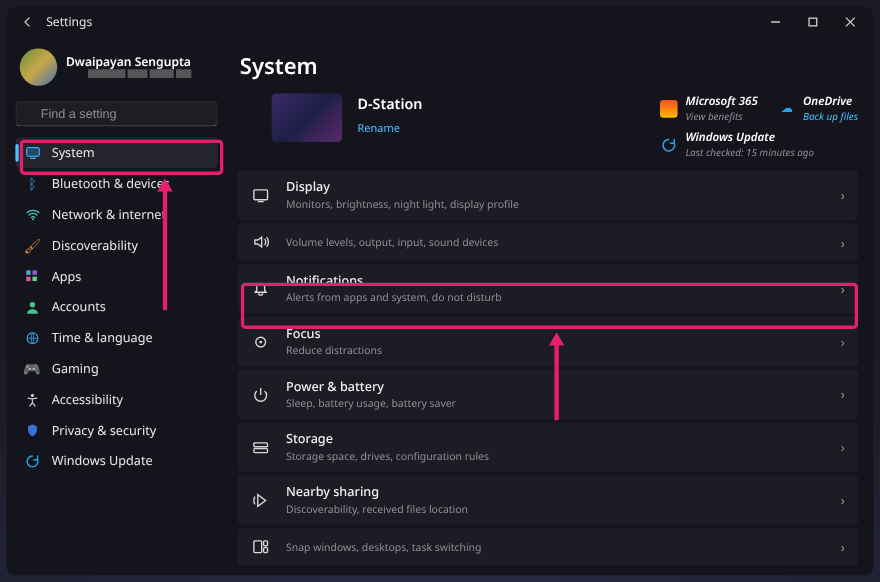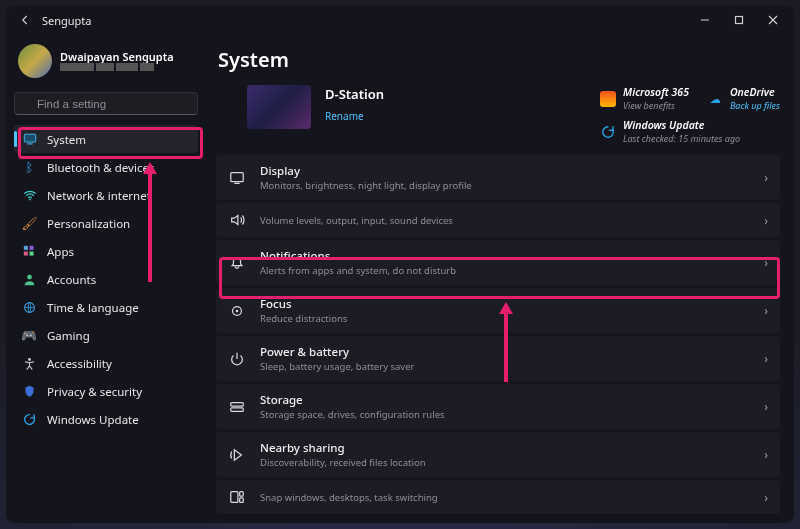--- a/index.html
+++ b/index.html
@@ -41,21 +41,21 @@
   .body { flex:1; display:flex; overflow:hidden; }
   .sidebar { width: 200px; padding: 6px 8px 8px 8px; display:flex; flex-direction:column; gap:4px; overflow:hidden;}
   .main { flex:1; padding: 4px 14px 8px 10px; overflow-y:auto; }
   
   .user { display:flex; align-items:center; gap:8px; padding:4px 4px 10px 4px; }
   .avatar {
     width: 34px; height:34px; border-radius:50%;
     background: linear-gradient(135deg,#6b8e3d 0%,#c7a84a 50%,#4a6fae 100%);
     flex-shrink:0;
   }
-  .user-meta { display:flex; flex-direction:column; line-height:1.15;}
+  .user-meta { display:flex; flex-direction:column; line-height:1.15;align-items:flex-end;}
   .user-name { font-size:11px; font-weight:600; color:#fff;}
   .user-email { display:flex; gap:2px;}
   .user-email span { height:8px; background:#555;}
   
   .search {
     display:flex; align-items:center;
     background: rgba(255,255,255,0.04);
     border:1px solid rgba(255,255,255,0.08);
     border-bottom-color: rgba(255,255,255,0.25);
     border-radius:4px;
@@ -148,21 +148,21 @@
 <div class="bg-deco"></div>
 
 <div class="window">
 
   <div class="titlebar">
     <div class="back">
       <svg viewBox="0 0 16 16" width="12" height="12">
           <path d="M10 3 5 8l5 5" stroke="#cfcfcf" stroke-width="1.5" fill="none" stroke-linecap="round" stroke-linejoin="round"></path>
         </svg>
     </div>
-    <div class="title">Sengupta</div>
+    <div class="title">Settings</div>
     <div class="win-controls">
       <div class="win-btn">
           <svg viewBox="0 0 10 10">
             <path d="M1 5h8"></path>
           </svg>
         </div>
       <div class="win-btn">
           <svg viewBox="0 0 10 10">
             <rect x="1.5" y="1.5" width="7" height="7"></rect>
           </svg>
@@ -222,21 +222,21 @@
                 <path d="M2 6c3.5-3 8.5-3 12 0M4 8.5c2.3-2 5.7-2 8 0M6.3 11c1-.9 2.4-.9 3.4 0" stroke="#3ad0c6" fill="none" stroke-width="1.4" stroke-linecap="round"></path>
                 <circle cx="8" cy="13" r="1" fill="#3ad0c6"></circle>
               </svg>
             </span>
             <span>Network &amp; internet</span>
           </div>
           <div class="nav-item">
             <span class="nav-ico">
               <span style="color:#d88a3a">🖌</span>
             </span>
-            <span>Personalization</span>
+            <span>Discoverability</span>
           </div>
           <div class="nav-item">
             <span class="nav-ico">
               <svg viewBox="0 0 16 16" width="13" height="13">
                 <rect x="1" y="1" width="5" height="5" fill="#5aa0d8"></rect>
                 <rect x="8" y="1" width="5" height="5" fill="#8a5ad8"></rect>
                 <rect x="1" y="8" width="5" height="5" fill="#d85a8a"></rect>
                 <rect x="8" y="8" width="5" height="5" fill="#5ad88a"></rect>
               </svg>
             </span>

